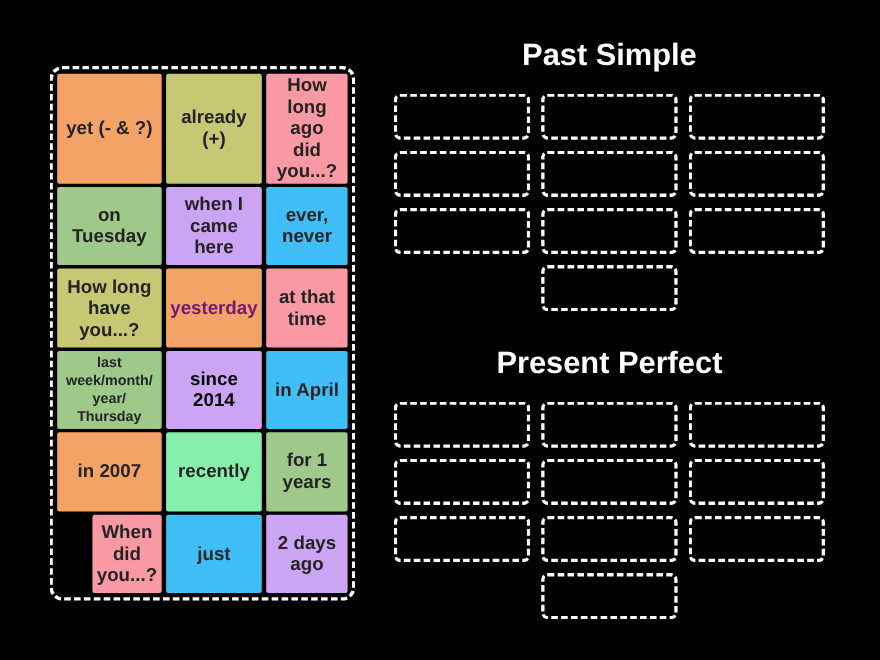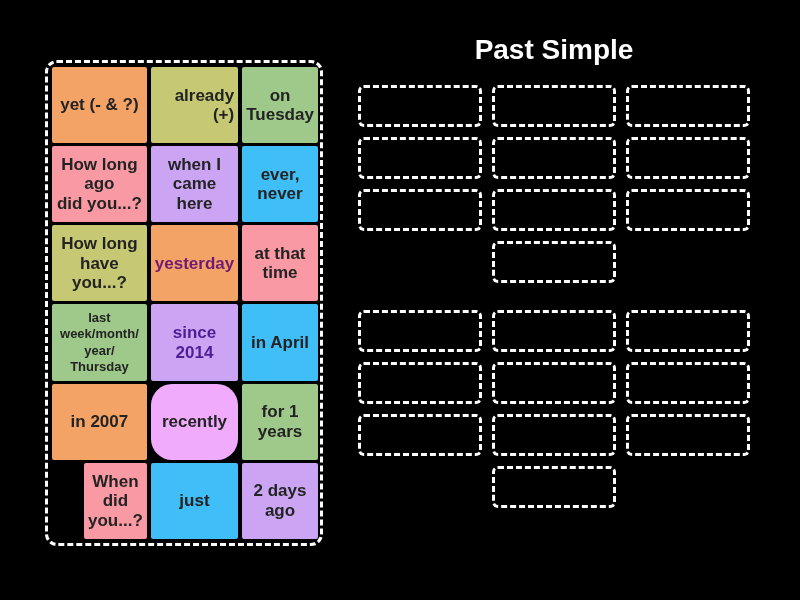--- a/index.html
+++ b/index.html
@@ -78,37 +78,37 @@
   }
   .slot.center-slot {
     grid-column: 2;
   }
 </style>
 </head>
 <body style="background: rgb(0, 0, 0);">
 
 <div class="card-pool" style="border-color: rgb(255, 255, 255);">
   <div class="card" style="background: rgb(244, 163, 102); color: rgb(35, 35, 35);">yet (- &amp; ?)</div>
-  <div class="card" style="background: rgb(198, 200, 115); color: rgb(35, 35, 35); text-align: right;">already (+)</div>
-  <div class="card" style="background: rgb(159, 201, 138); color: rgb(35, 35, 35);">on Tuesday</div>
+  <div class="card" style="background: rgb(198, 200, 115); color: rgb(35, 35, 35);">already (+)</div>
   <div class="card" style="background: rgb(248, 153, 163); color: rgb(35, 35, 35);">How long ago
 did you...?</div>
+  <div class="card" style="background: rgb(159, 201, 138); color: rgb(35, 35, 35);">on Tuesday</div>
   <div class="card" style="background: rgb(203, 165, 244); color: rgb(35, 35, 35);">when I
 came here</div>
   <div class="card" style="background: rgb(63, 190, 248); color: rgb(35, 35, 35);">ever, never</div>
   <div class="card" style="background: rgb(198, 200, 115); color: rgb(35, 35, 35);">How long
 have you...?</div>
   <div class="card" style="background: rgb(244, 163, 102); color: #701a75;">yesterday</div>
   <div class="card" style="background: rgb(248, 153, 163); color: rgb(35, 35, 35);">at that time</div>
   <div class="card small" style="background: rgb(159, 201, 138); color: rgb(35, 35, 35);">last week/month/
 year/ Thursday</div>
-  <div class="card" style="background: rgb(203, 165, 244); color: #4c1d95;">since 2014</div>
+  <div class="card" style="background: rgb(203, 165, 244); color: #000000;">since 2014</div>
   <div class="card" style="background: rgb(63, 190, 248); color: rgb(35, 35, 35);">in April</div>
   <div class="card" style="background: rgb(244, 163, 102); color: rgb(35, 35, 35);">in 2007</div>
-  <div class="card" style="background: #f0abfc; color: rgb(35, 35, 35); border-radius: 21px;">recently</div>
+  <div class="card" style="background: #86efac; color: rgb(35, 35, 35);">recently</div>
   <div class="card" style="background: rgb(159, 201, 138); color: rgb(35, 35, 35);">for 1 years</div>
   <div class="card" style="background: rgb(248, 153, 163); color: rgb(35, 35, 35); margin-left: 32px;">When did
 you...?</div>
   <div class="card" style="background: rgb(63, 190, 248); color: rgb(35, 35, 35);">just</div>
   <div class="card" style="background: rgb(203, 165, 244); color: rgb(35, 35, 35);">2 days ago</div>
 </div>
 
 <div class="group group-past">
   <div class="group-title" style="color: rgb(255, 255, 255);">Past Simple</div>
   <div class="slot-grid">
@@ -119,20 +119,21 @@
     <div class="slot" style="border-color: rgb(255, 255, 255);"></div>
     <div class="slot" style="border-color: rgb(255, 255, 255);"></div>
     <div class="slot" style="border-color: rgb(255, 255, 255);"></div>
     <div class="slot" style="border-color: rgb(255, 255, 255);"></div>
     <div class="slot" style="border-color: rgb(255, 255, 255);"></div>
     <div class="slot center-slot" style="border-color: rgb(255, 255, 255);"></div>
   </div>
 </div>
 
 <div class="group group-present">
+  <div class="group-title" style="color: rgb(255, 255, 255);">Present Perfect</div>
   <div class="slot-grid">
     <div class="slot" style="border-color: rgb(255, 255, 255);"></div>
     <div class="slot" style="border-color: rgb(255, 255, 255);"></div>
     <div class="slot" style="border-color: rgb(255, 255, 255);"></div>
     <div class="slot" style="border-color: rgb(255, 255, 255);"></div>
     <div class="slot" style="border-color: rgb(255, 255, 255);"></div>
     <div class="slot" style="border-color: rgb(255, 255, 255);"></div>
     <div class="slot" style="border-color: rgb(255, 255, 255);"></div>
     <div class="slot" style="border-color: rgb(255, 255, 255);"></div>
     <div class="slot" style="border-color: rgb(255, 255, 255);"></div>

